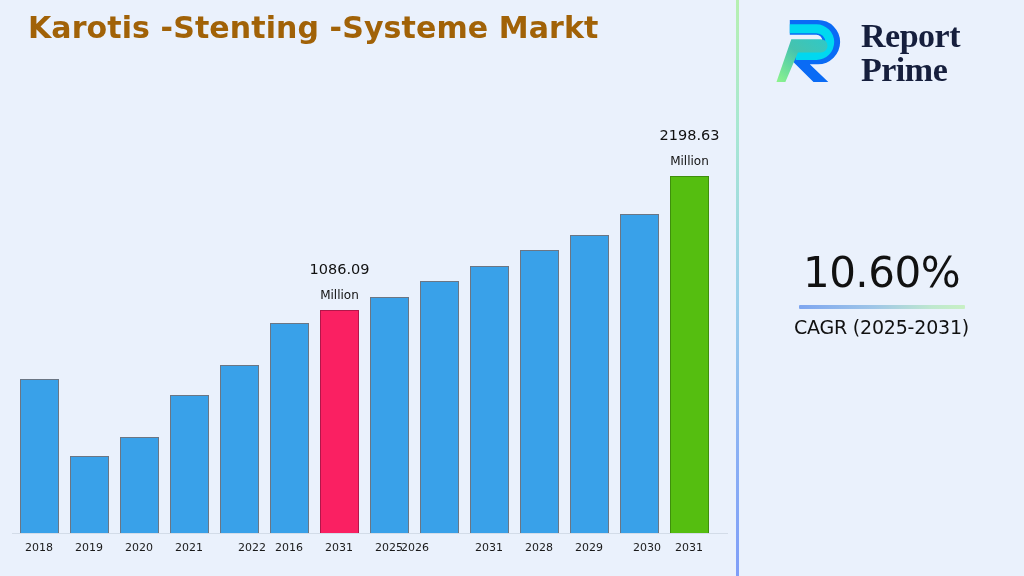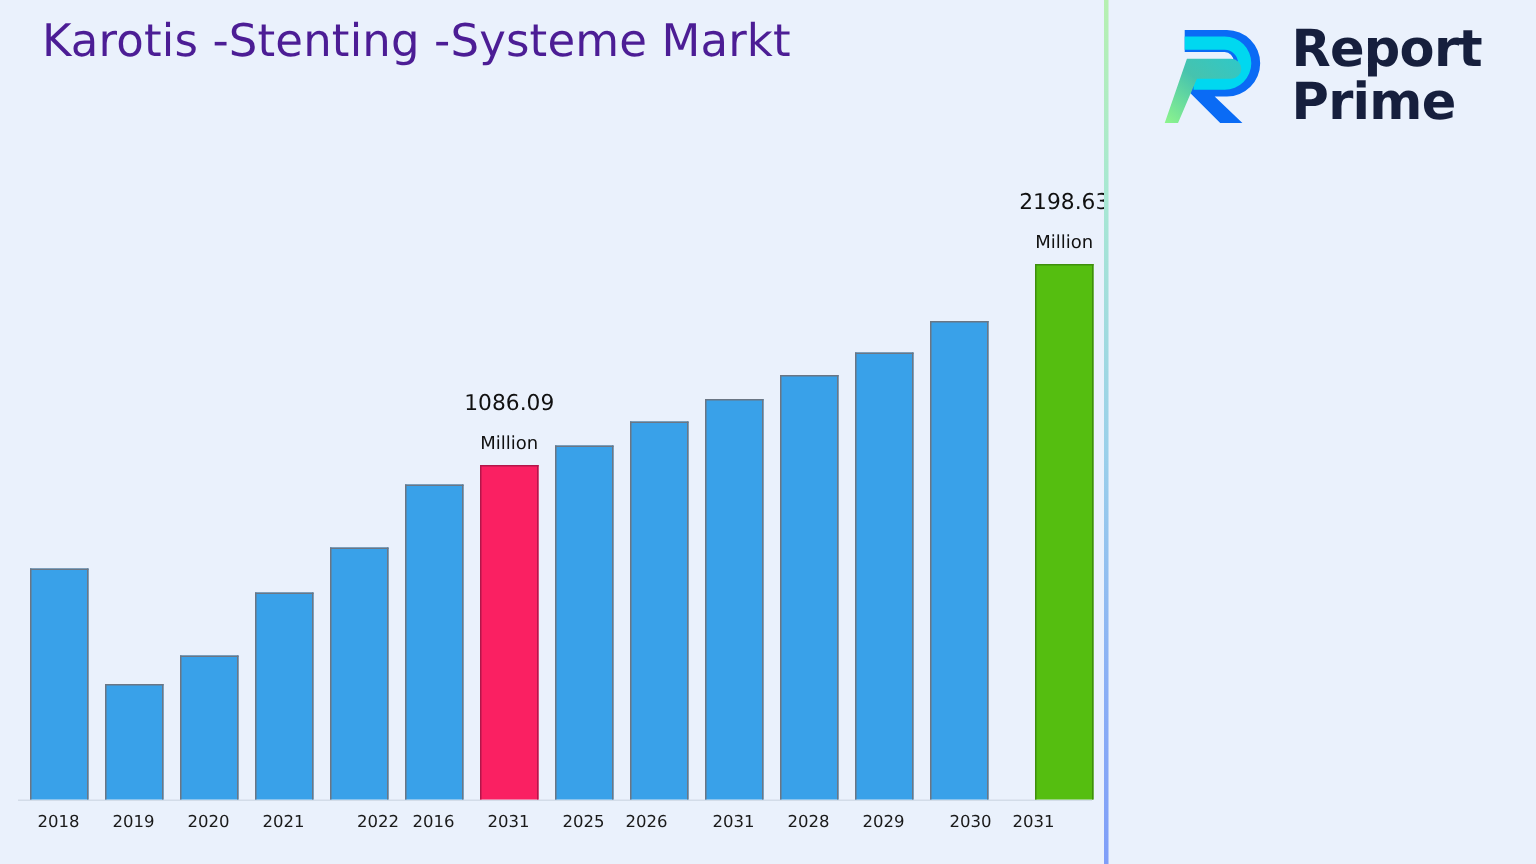--- a/index.html
+++ b/index.html
@@ -29,22 +29,22 @@
     left: 0; top: 0;
     width: 737px;
     height: 576px;
   }
 
   #chart-title {
     position: absolute;
     left: 28px;
     top: 10px;
     font-size: 30px;
-    font-weight: 400;
-    color: #4c1d95;
+    font-weight: 700;
+    color: #a16207;
     letter-spacing: 0.1px;
     white-space: nowrap;
   }
 
   
   #plot-area {
     position: absolute;
     left: 0;
     top: 0;
     width: 737px;
@@ -122,22 +122,23 @@
     top: 0;
     width: 285px;
     height: 576px;
   }
 
   #logo-block {
     position: absolute;
     left: 36px;
     top: 14px;
     display: flex;
-    align-items: center;
+    align-items: flex-end;
     gap: 12px;
+    font-family: Liberation Serif, serif;
   }
   #logo-mark { width: 74px; height: 74px; display: block; }
   #logo-text {
     font-size: 34px;
     font-weight: 700;
     line-height: 1.02;
     color: #161f3d;
     letter-spacing: -0.5px;
   }
   #logo-text span { display: block; }
@@ -212,38 +213,38 @@
           </div>
         </div>
         <div class="x-tick" style="left: 320px;">2031</div>
         <div class="bar-group" style="left: 370px; width: 39px; height: 236px;">
           <div class="bar blue" style="height: 236px;"></div>
         </div>
         <div class="x-tick" style="left: 370px;">2025</div>
         <div class="bar-group" style="left: 420px; width: 39px; height: 252px;">
           <div class="bar blue" style="height: 252px;"></div>
         </div>
-        <div class="x-tick" style="left: 412px;">2026</div>
+        <div class="x-tick" style="left: 396px;">2026</div>
         <div class="bar-group" style="left: 470px; width: 39px; height: 267px;">
           <div class="bar blue" style="height: 267px;"></div>
         </div>
         <div class="x-tick" style="left: 470px;">2031</div>
         <div class="bar-group" style="left: 520px; width: 39px; height: 283px;">
           <div class="bar blue" style="height: 283px;"></div>
         </div>
         <div class="x-tick" style="left: 520px;">2028</div>
         <div class="bar-group" style="left: 570px; width: 39px; height: 298px;">
           <div class="bar blue" style="height: 298px;"></div>
         </div>
         <div class="x-tick" style="left: 570px;">2029</div>
         <div class="bar-group" style="left: 620px; width: 39px; height: 319px;">
           <div class="bar blue" style="height: 319px;"></div>
         </div>
         <div class="x-tick" style="left: 628px;">2030</div>
-        <div class="bar-group" style="left: 690px; width: 39px; height: 436px; text-decoration: underline;">
+        <div class="bar-group" style="left: 670px; width: 39px; height: 436px; text-decoration: underline;">
           <div class="bar green" style="height: 357px;"></div>
           <div class="bar-value" style="bottom: 365px;">
             <span class="val">2198.63</span>
             <span class="unit">Million</span>
           </div>
         </div>
         <div class="x-tick" style="left: 670px;">2031</div>
       </div>
   </div>
 
@@ -266,15 +267,20 @@
         <path d="M20 14 H56 A24 24 0 0 1 56 62 H28 V50 H56 A12 12 0 0 0 56 26 H20 Z" fill="#00d8f0"></path>
 
         <path d="M22 34 H62 A9 9 0 0 1 62 52 H31 L14 92 H2 L22 34 Z" fill="url(#gArm)"></path>
       </svg>
       <div id="logo-text">
         <span>Report</span>
         <span>Prime</span>
       </div>
     </div>
 
+    <div id="cagr-block">
+      <div id="cagr-value">10.60%</div>
+      <div id="cagr-rule"></div>
+      <div id="cagr-label">CAGR (2025-2031)</div>
+    </div>
 
   </div>
 </div>
 
 </body></html>

